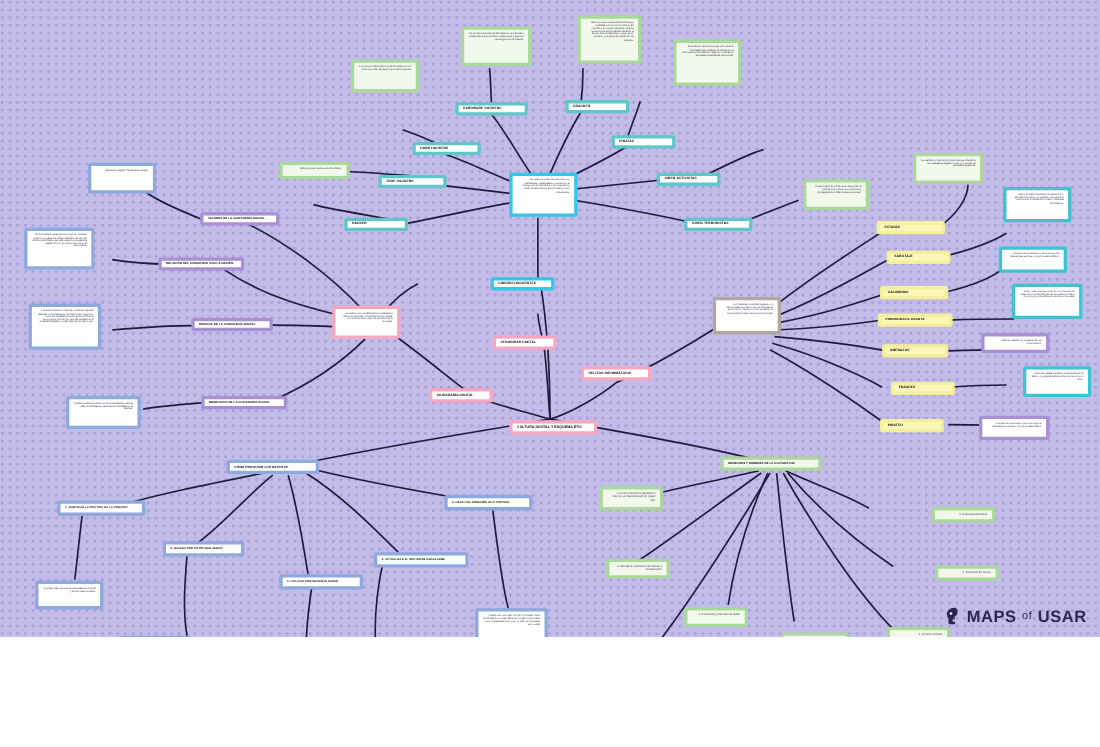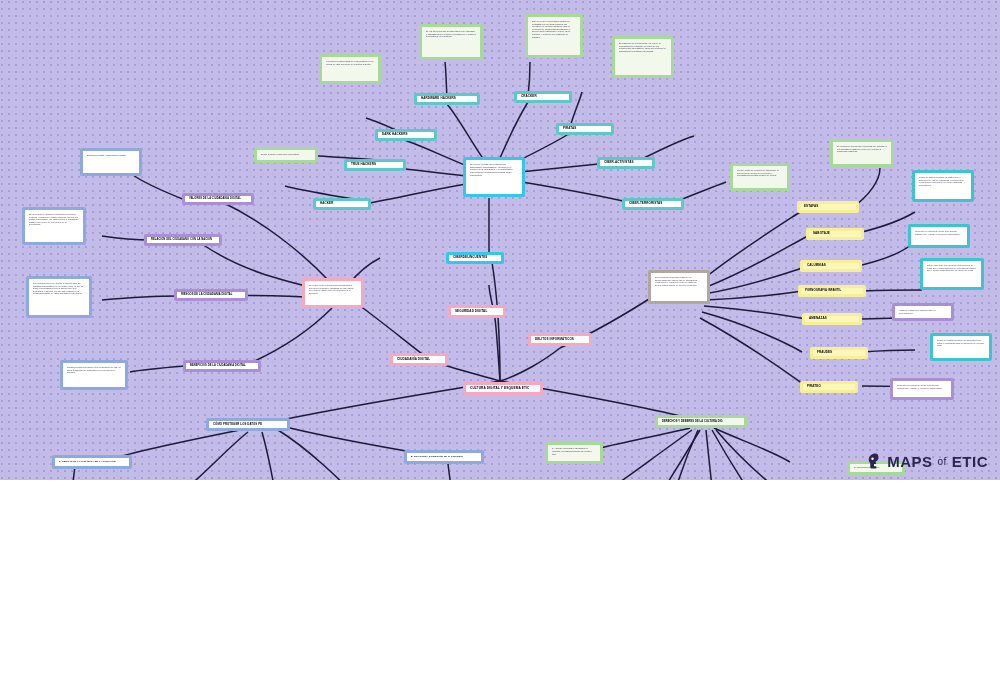--- a/index.html
+++ b/index.html
@@ -3,26 +3,27 @@
 <meta charset="utf-8">
 <style>
   * { box-sizing: border-box; margin: 0; padding: 0; }
   html, body {
     width: 1000px; height: 679px;
     overflow: hidden;
     font-family: "Liberation Sans", sans-serif;
   }
   #canvas {
     position: relative;
-    width: 1000px; height: 480px;
+    width: 1000px; height: 579px;
     background-color: #c3bbe8;
     background-image:
       radial-gradient(circle at 2px 2px, rgba(146,134,204,0.55) 1.2px, transparent 1.4px);
     background-size: 7px 7px;
     overflow: hidden;
+    text-align: right;
   }
   #links { position: absolute; left: 0; top: 0; width: 1000px; height: 679px; pointer-events: none; }
   #links path { fill: none; stroke: #1d1b3c; stroke-width: 1.5px; }
 
   .node {
     position: absolute;
     border-radius: 2px;
     line-height: 1.18;
     overflow: hidden;
     word-wrap: break-word;
@@ -391,16 +392,16 @@
     <span>Los derechos son de suma importancia para las personas ya que son ellos podemos estar seguros en los campos digitales.</span>
   </div>
 
   <div class="logo">
     <svg class="mark" viewBox="0 0 24 24">
       <path d="M14 2c-5 0-9 3.6-9 8 0 2 .8 3.6 2 4.9V20c0 1.1.9 2 2 2h6v-3h-3v-3h3l-1-3c2.6-.8 4-3 4-5.6C18 4.6 17 2 14 2z" fill="#2b2550"></path>
       <circle cx="10" cy="9" r="1.6" fill="#ffffff"></circle>
     </svg>
     <span class="w1">MAPS</span>
     <span class="of">of</span>
-    <span class="w2">ETIC</span>
+    <span class="w2">USAR</span>
   </div>
 
 </div>
 
 </body></html>

